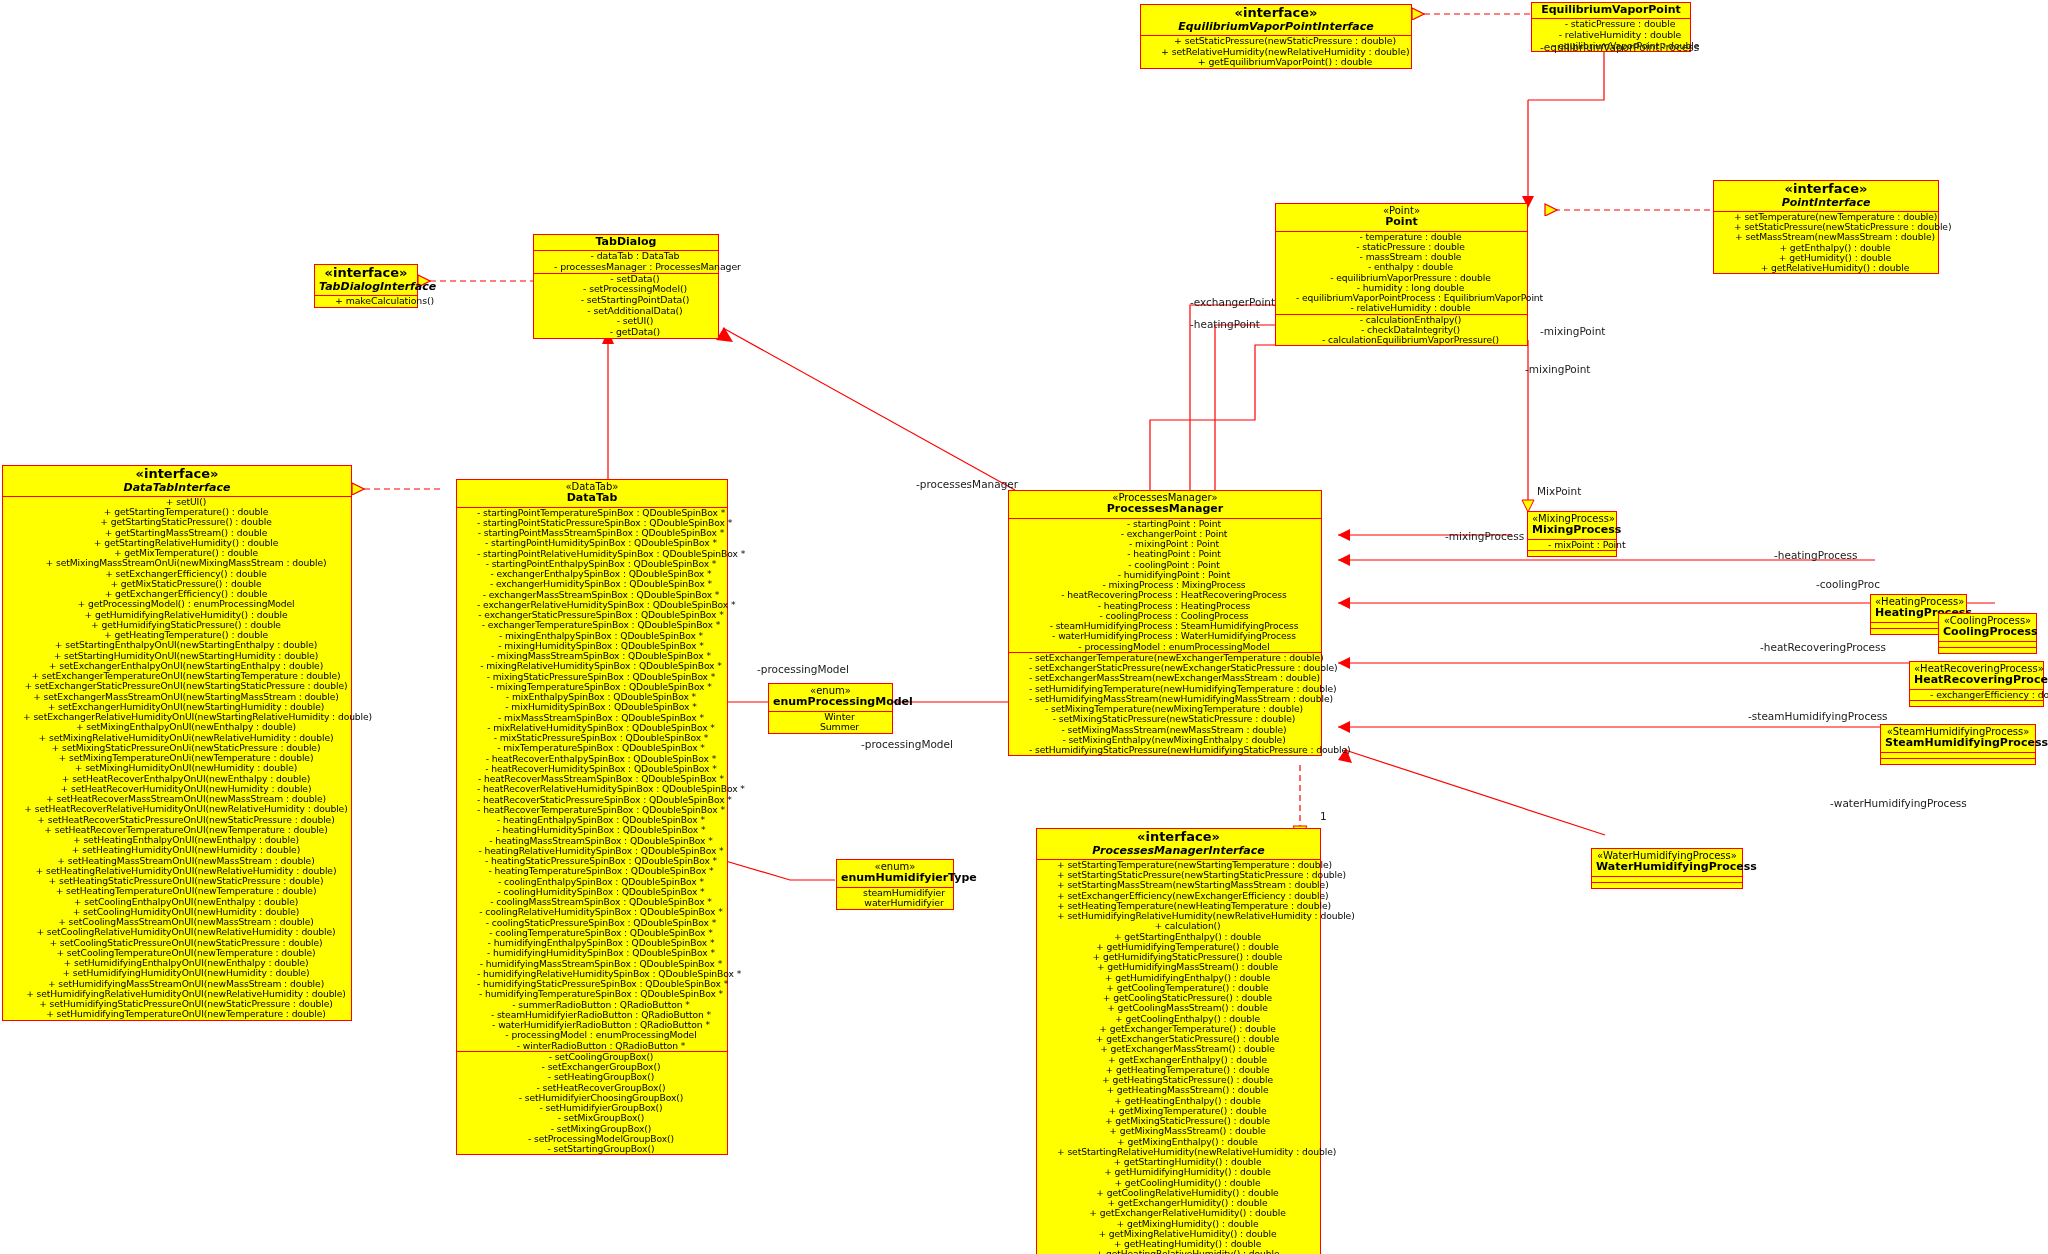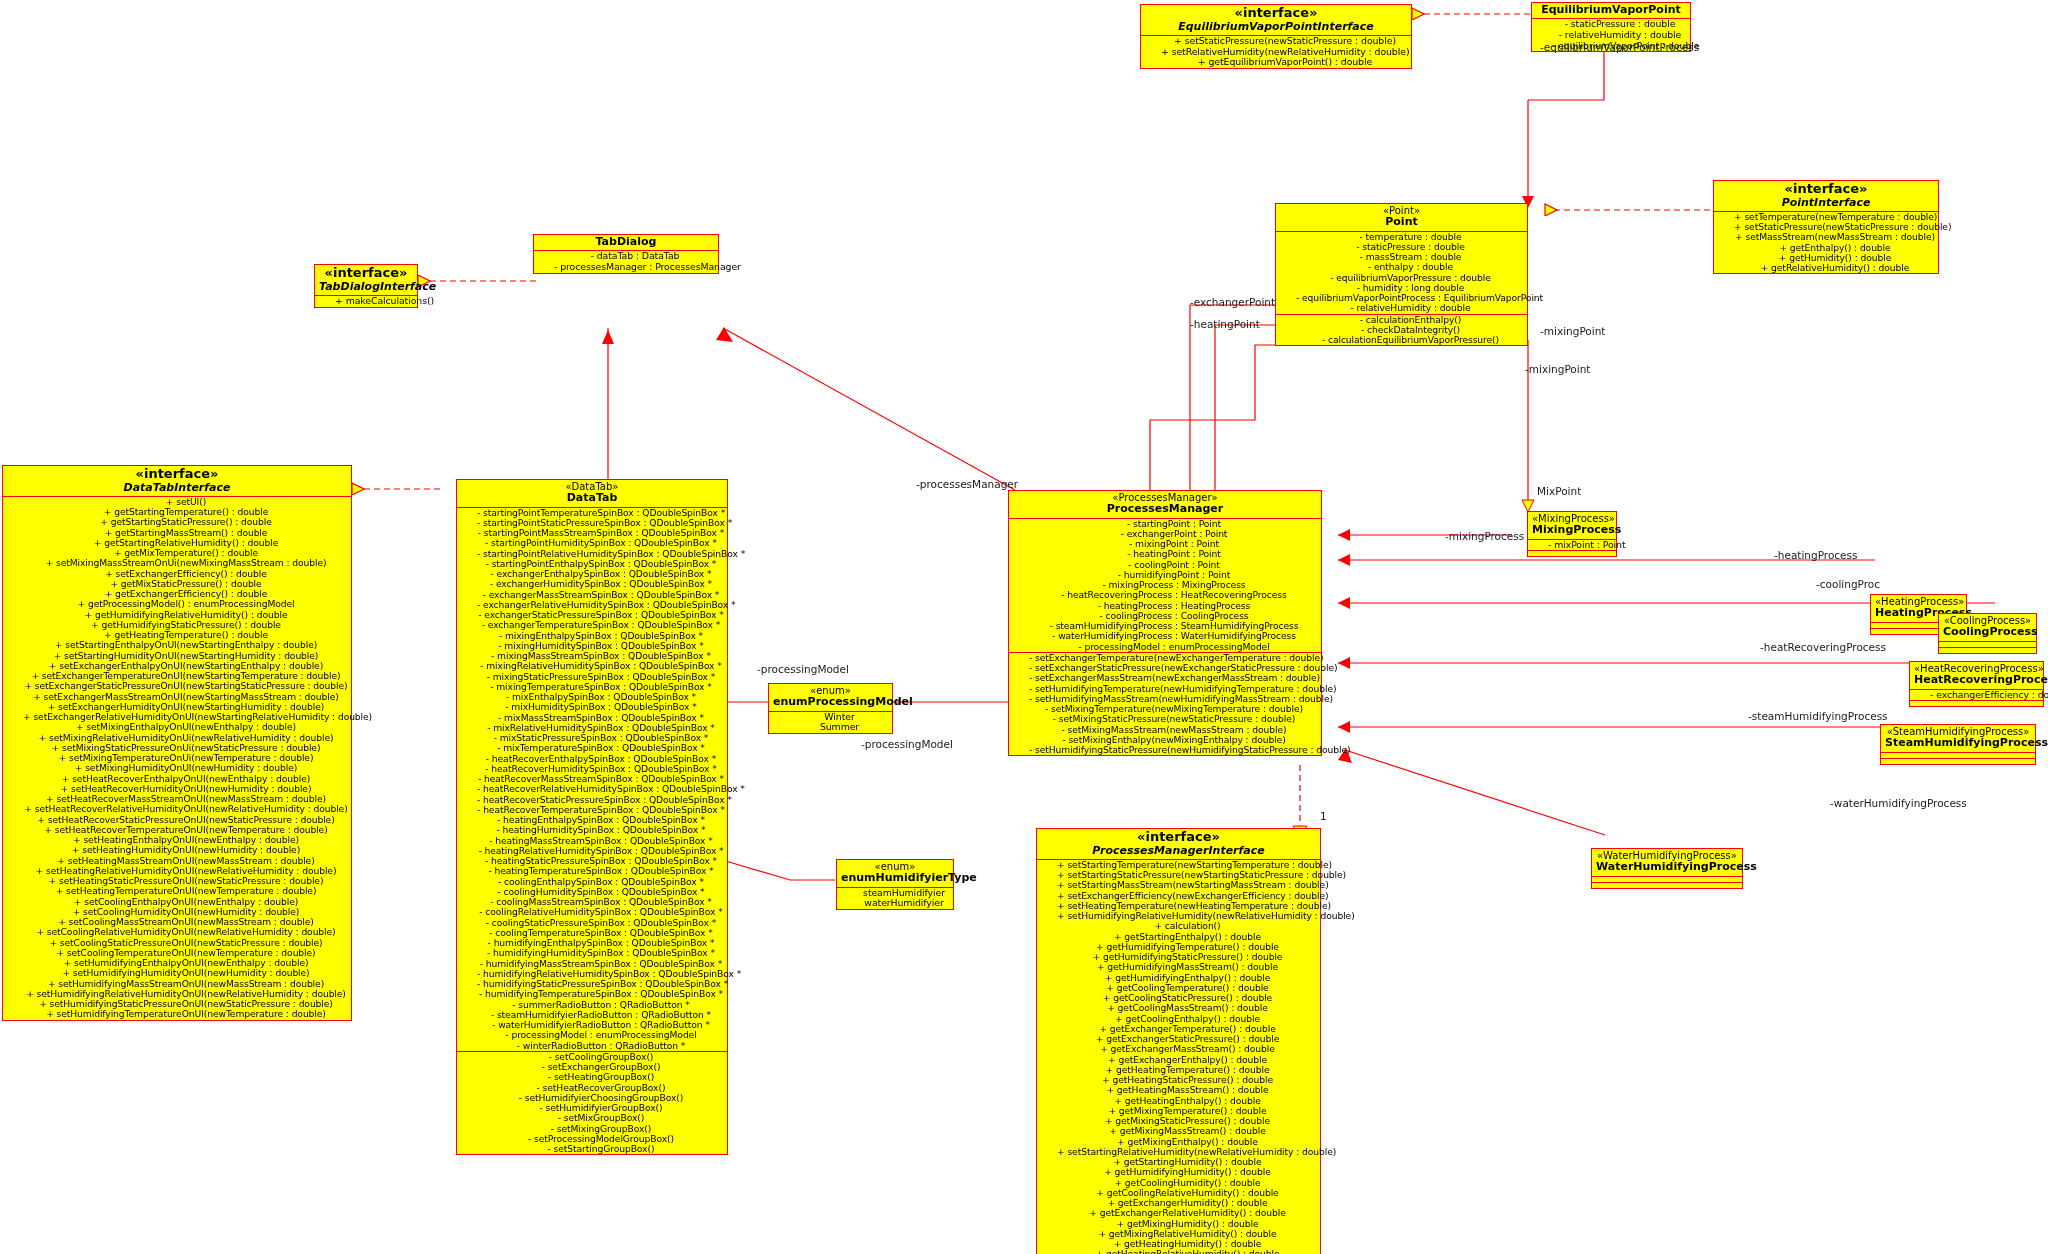--- a/index.html
+++ b/index.html
@@ -222,20 +222,28 @@
       </div>
   </div>
 
   <div class="umlbox" style="left:533px; top:234px; width:186px;">
     <div class="hdr">
       <div class="cname">TabDialog</div>
     </div>
     <div class="compartment">
         <div class="member tiny">- dataTab : DataTab</div>
         <div class="member tiny">- processesManager : ProcessesManager</div>
+      </div>
+    <div class="compartment">
+        <div class="member tiny">- setData()</div>
+        <div class="member tiny">- setProcessingModel()</div>
+        <div class="member tiny">- setStartingPointData()</div>
+        <div class="member tiny">- setAdditionalData()</div>
+        <div class="member tiny">- setUI()</div>
+        <div class="member tiny">- getData()</div>
       </div>
   </div>
 
   <div class="umlbox" style="left:2px; top:465px; width:350px;">
     <div class="hdr">
       <div class="stereo iface">«interface»</div>
       <div class="cname ital">DataTabInterface</div>
     </div>
     <div class="compartment">
         <div class="member tiny2">+ setUI()</div>

